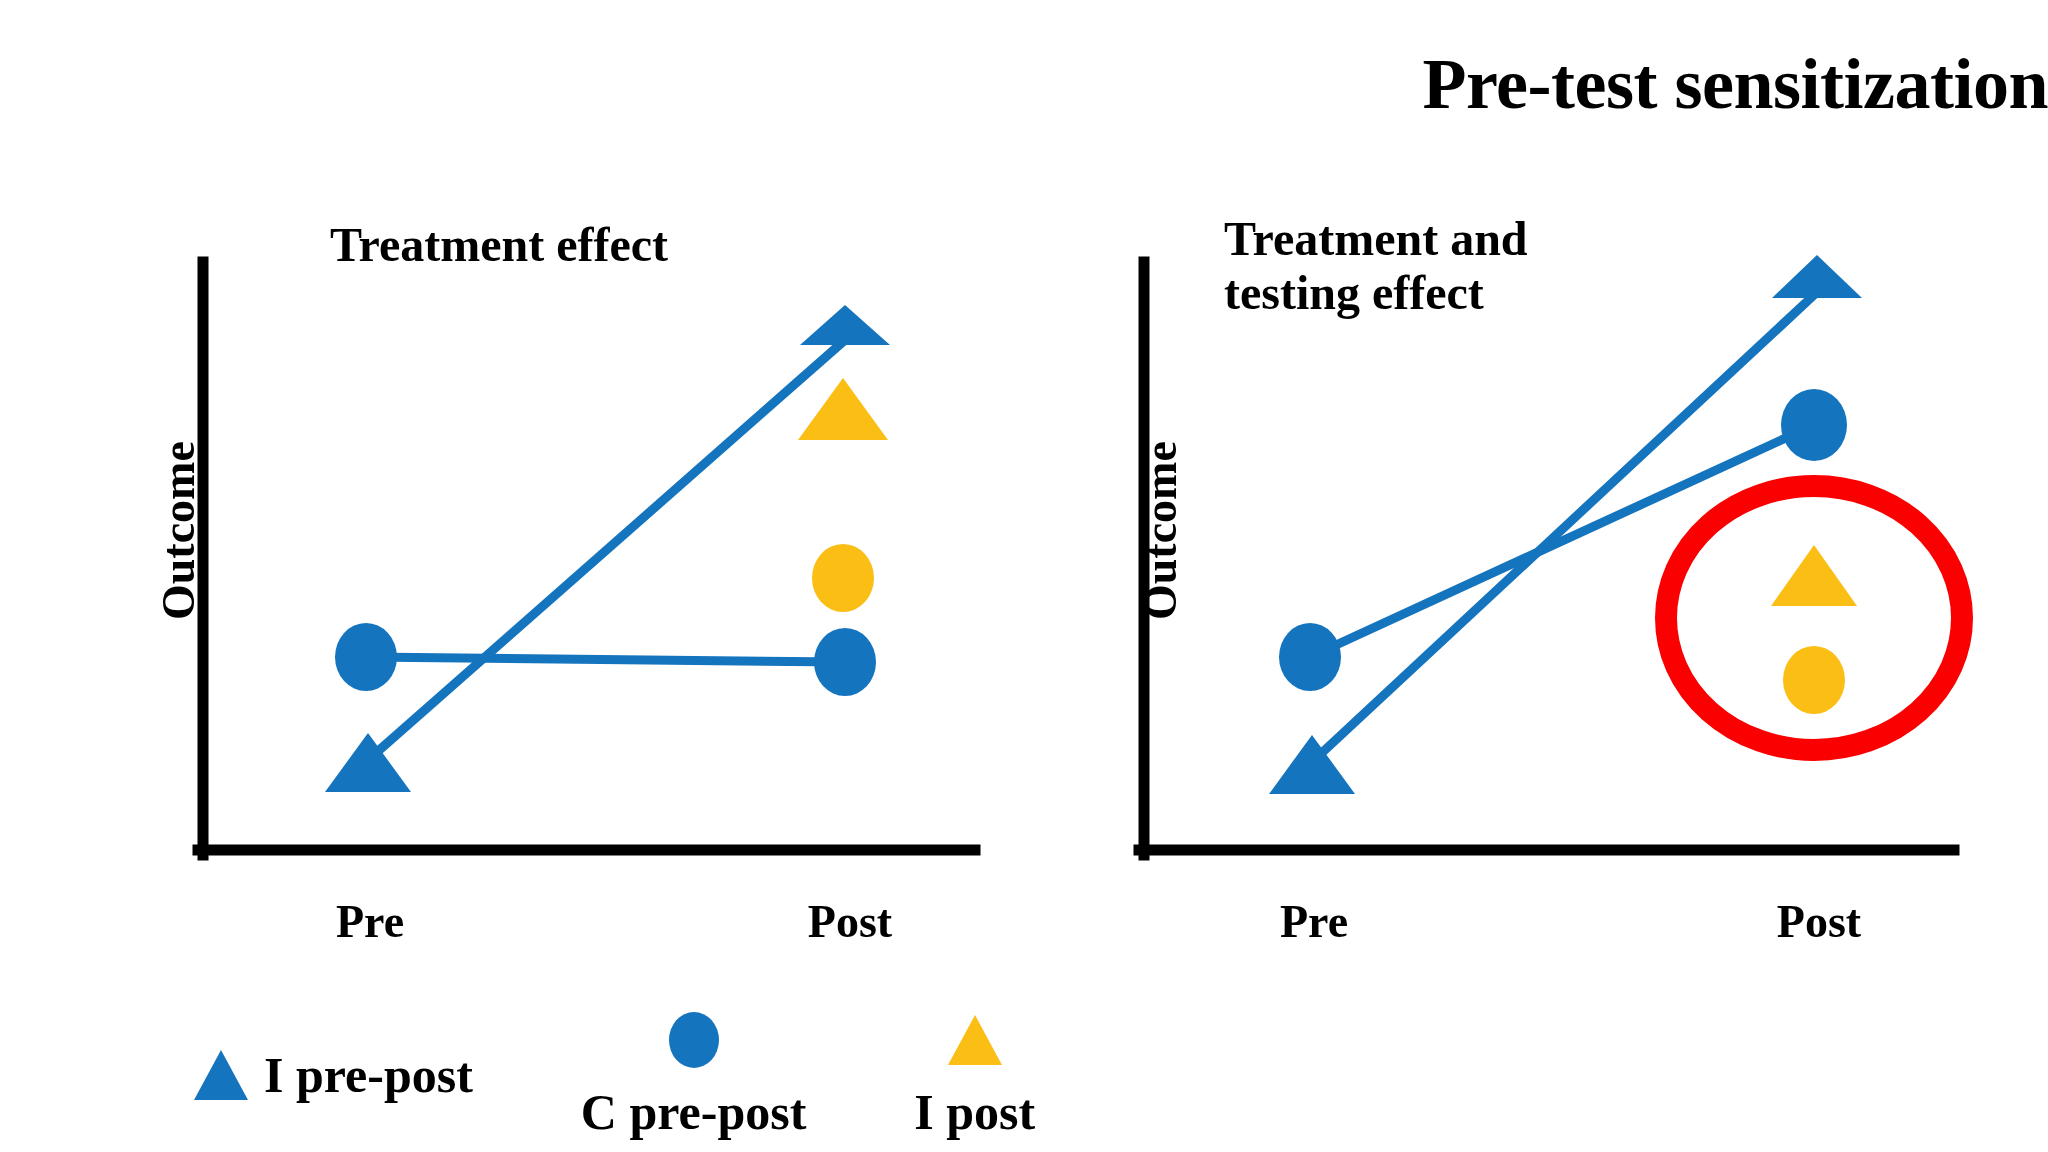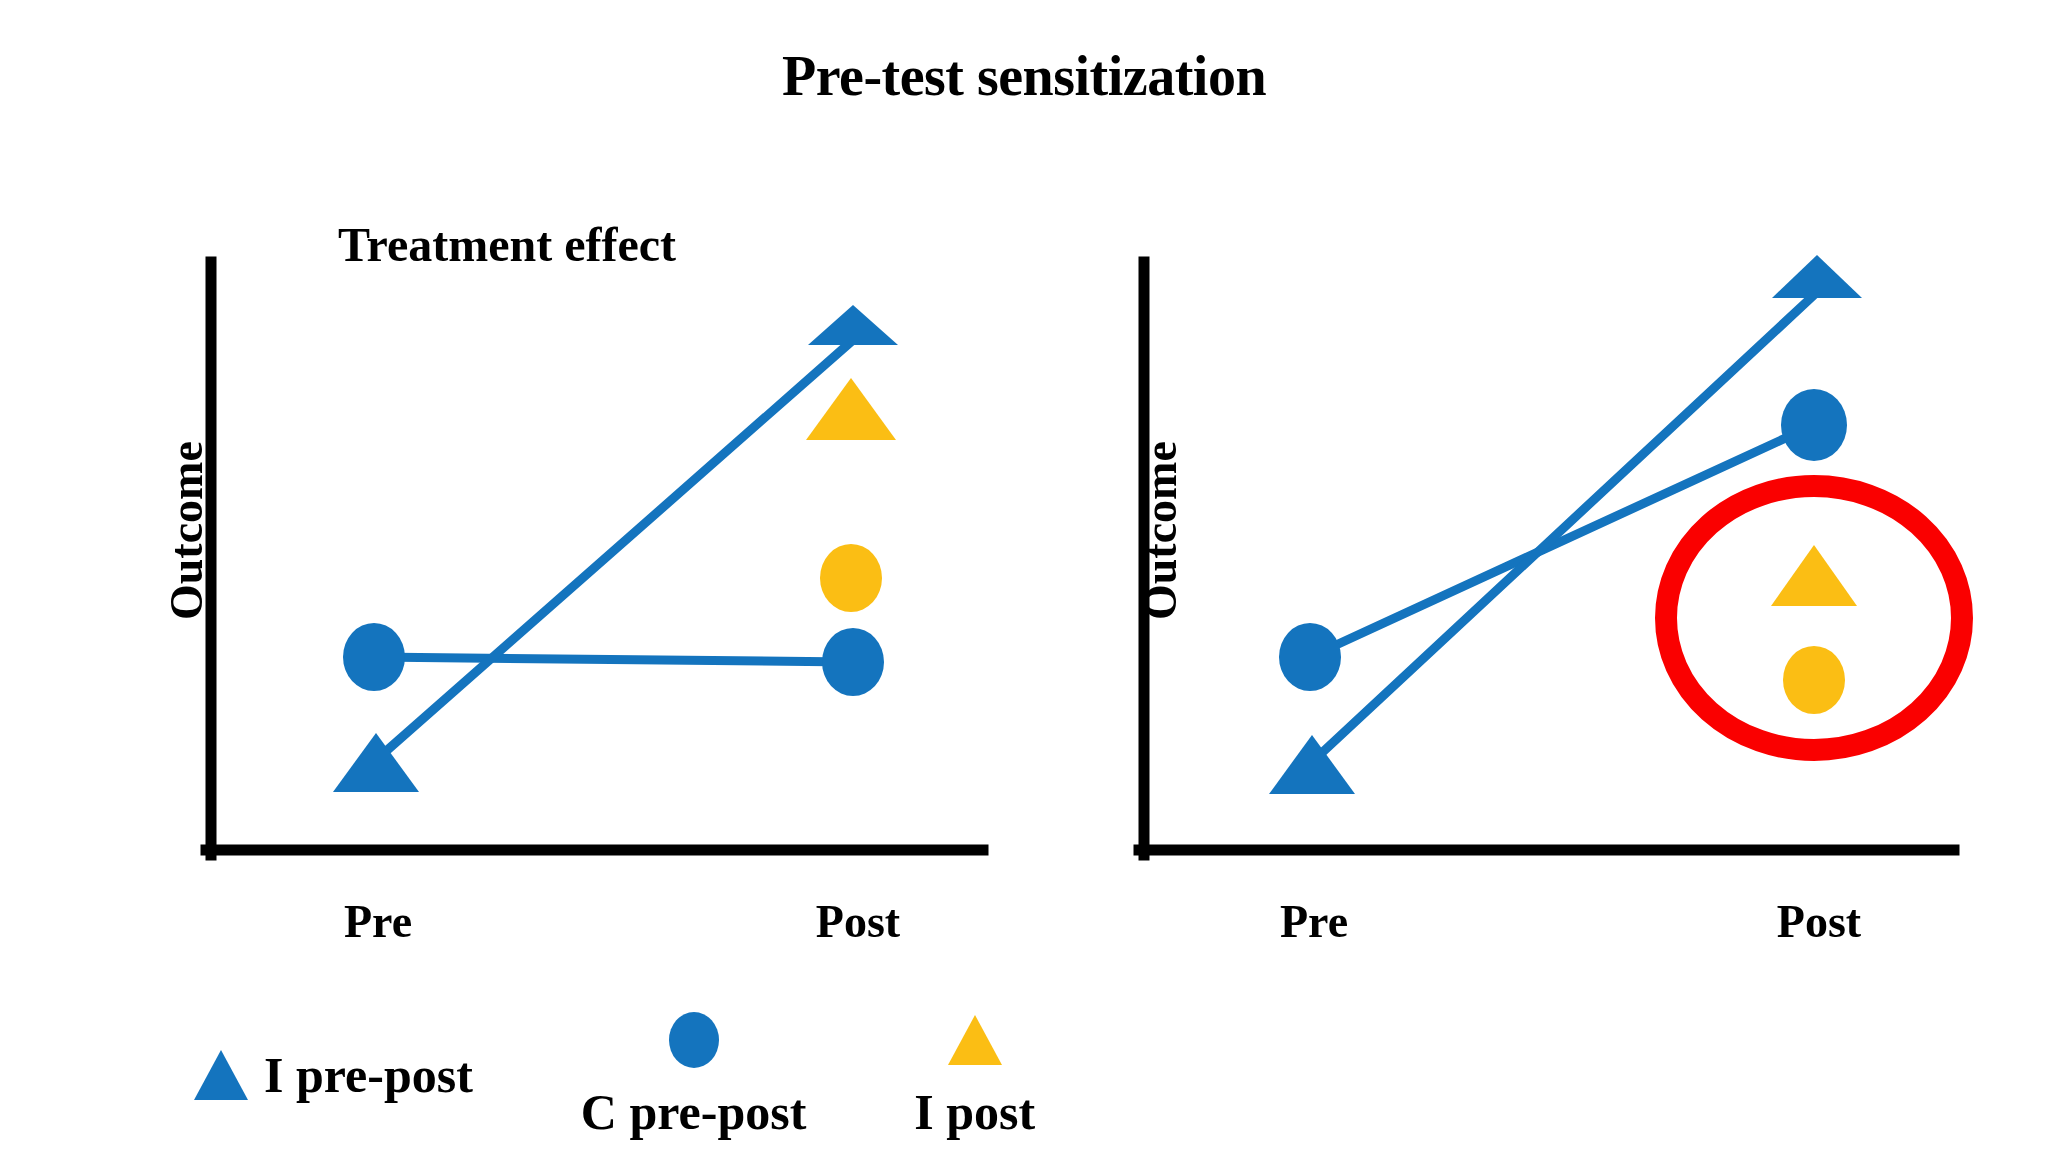--- a/index.html
+++ b/index.html
@@ -21,36 +21,36 @@
     width: 2048px;
     height: 1152px;
   }
 
   
   .main-title {
     position: absolute;
     top: 48px;
     left: 0;
     width: 2048px;
-    text-align: center;
-    font-size: 56px;
+    text-align: right;
+    font-size: 72px;
     font-weight: bold;
     letter-spacing: -0.5px;
     color: #000000;
     line-height: 1.0;
     white-space: nowrap;
   }
 
   
   .panel {
     position: absolute;
     top: 0;
     height: 920px;
   }
-  #panel-left  { left: 8px;    width: 1024px; }
+  #panel-left  { left: 0px;    width: 1024px; }
   #panel-right { left: 1024px; width: 1024px; }
 
   .panel-title {
     position: absolute;
     font-size: 48px;
     font-weight: bold;
     color: #000000;
     line-height: 1.12;
     white-space: pre-line;
   }
@@ -147,20 +147,22 @@
       <ellipse cx="843" cy="578" rx="31" ry="34" fill="#FBBE14"></ellipse>
       <ellipse cx="845" cy="662" rx="31" ry="34" fill="#1474BE"></ellipse>
     </svg>
 
     <div class="x-tick-label" style="left: 370px; top: 895px;">Pre</div>
     <div class="x-tick-label" style="left: 850px; top: 895px;">Post</div>
   </div>
 
   <div class="panel" id="panel-right">
 
+    <div class="panel-title">Treatment and
+testing effect</div>
 
     <div class="y-axis-label">Outcome</div>
 
     <svg class="svg-plot" viewBox="0 0 1024 920">
 
       <line x1="120" y1="262" x2="120" y2="855" stroke="#000000" stroke-width="11" stroke-linecap="square"></line>
       <line x1="115" y1="850" x2="930" y2="850" stroke="#000000" stroke-width="11" stroke-linecap="square"></line>
 
       <line x1="286" y1="657" x2="790" y2="425" stroke="#1474BE" stroke-width="9" stroke-linecap="round"></line>
 

